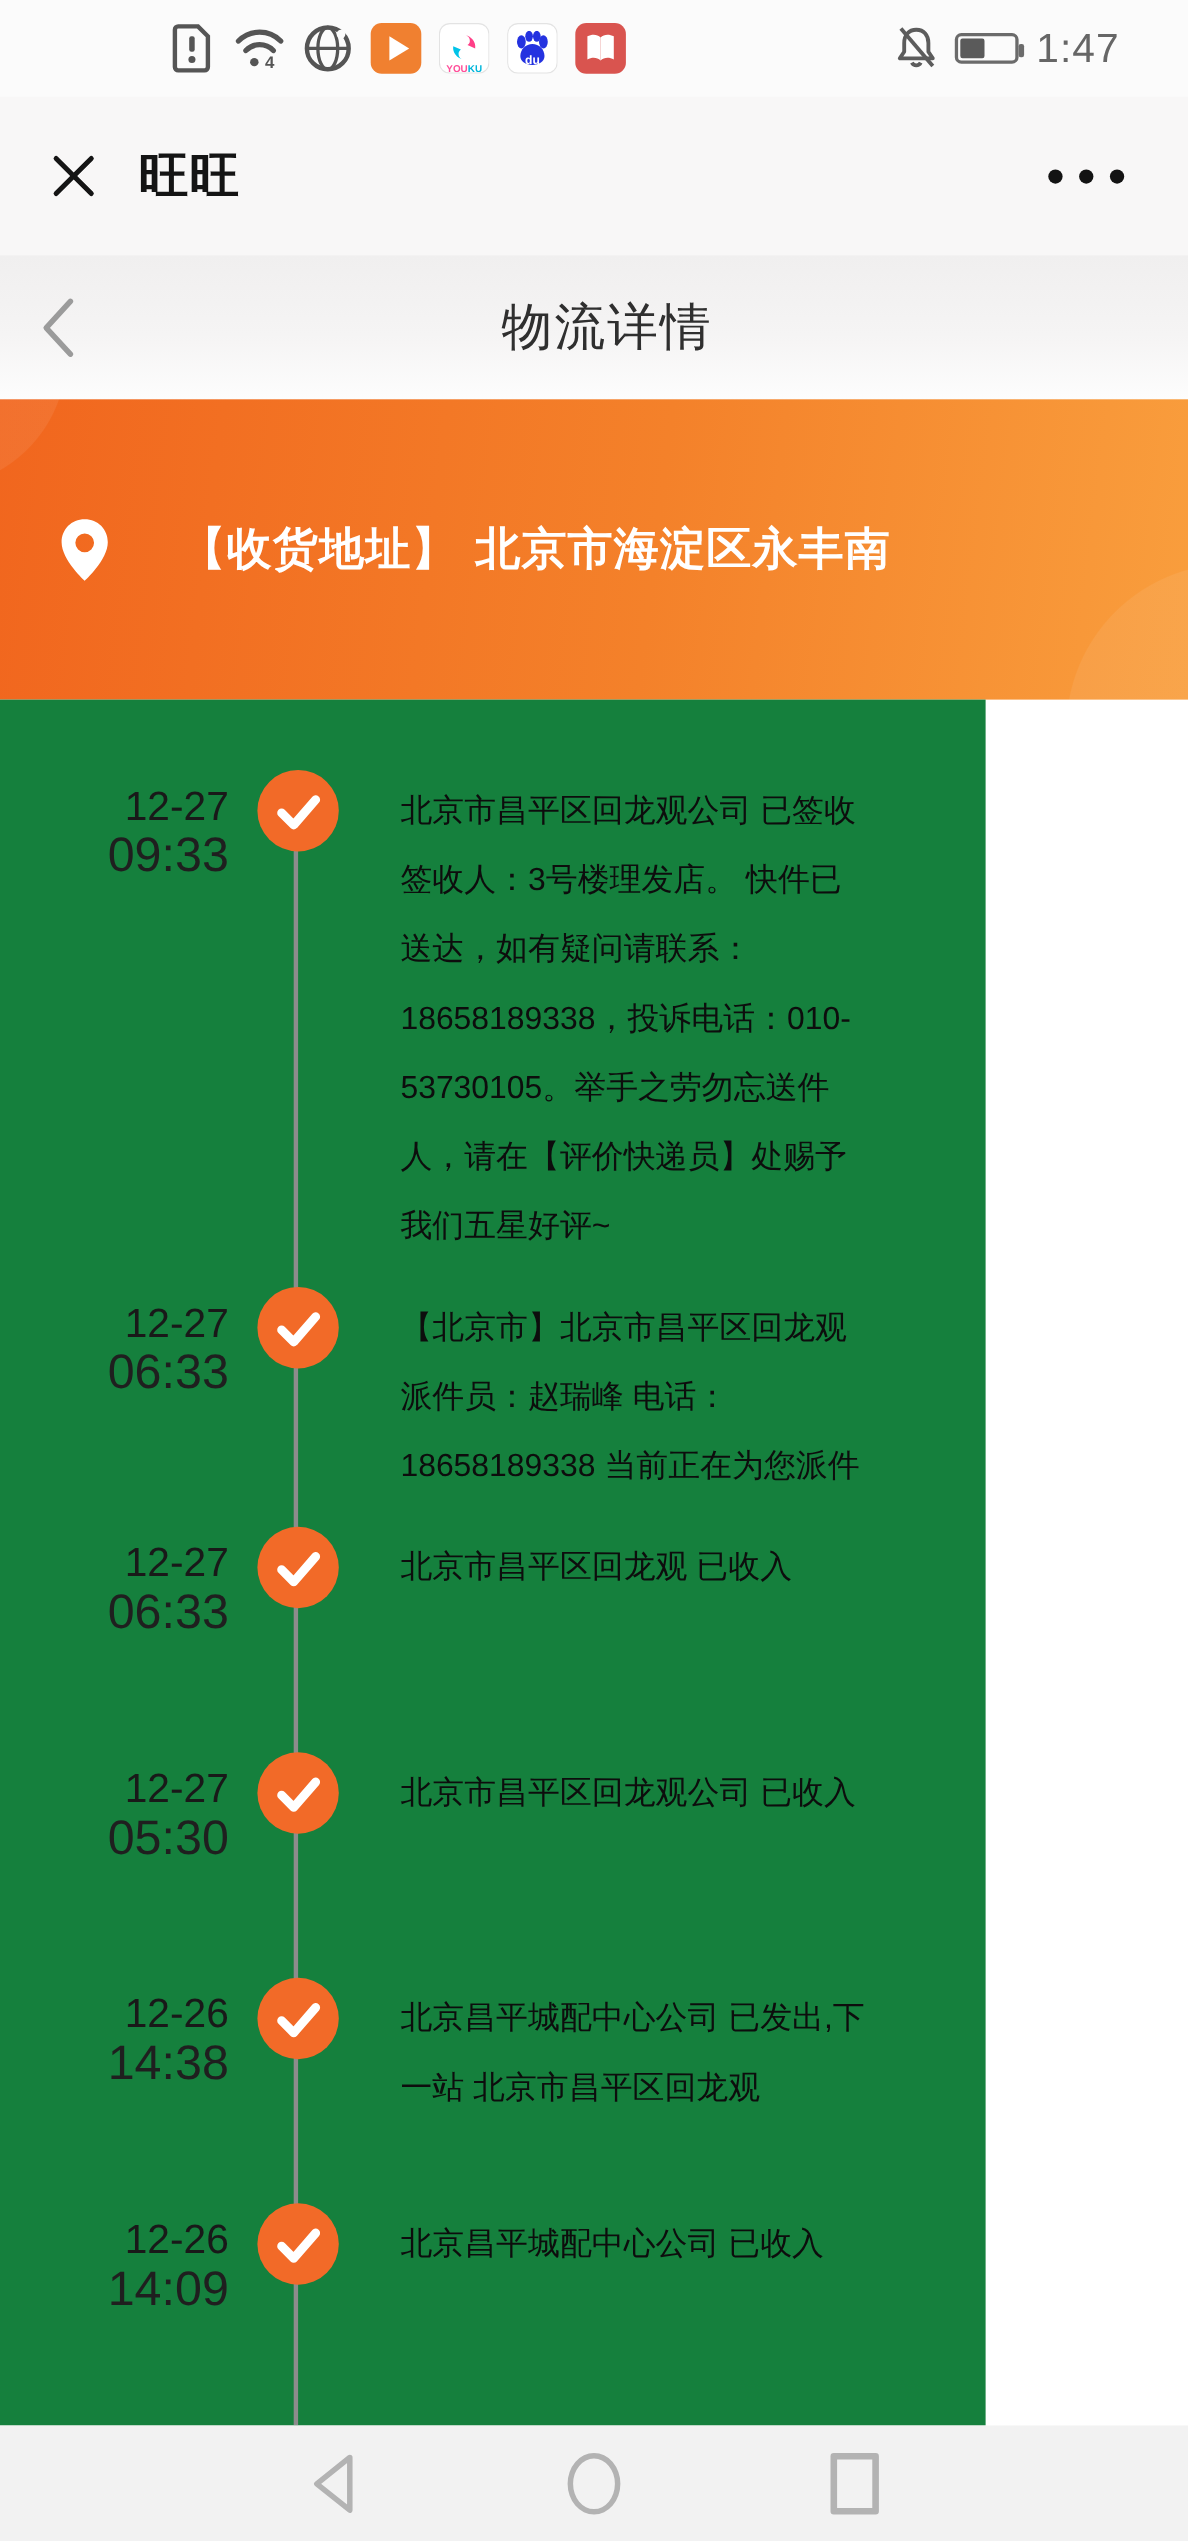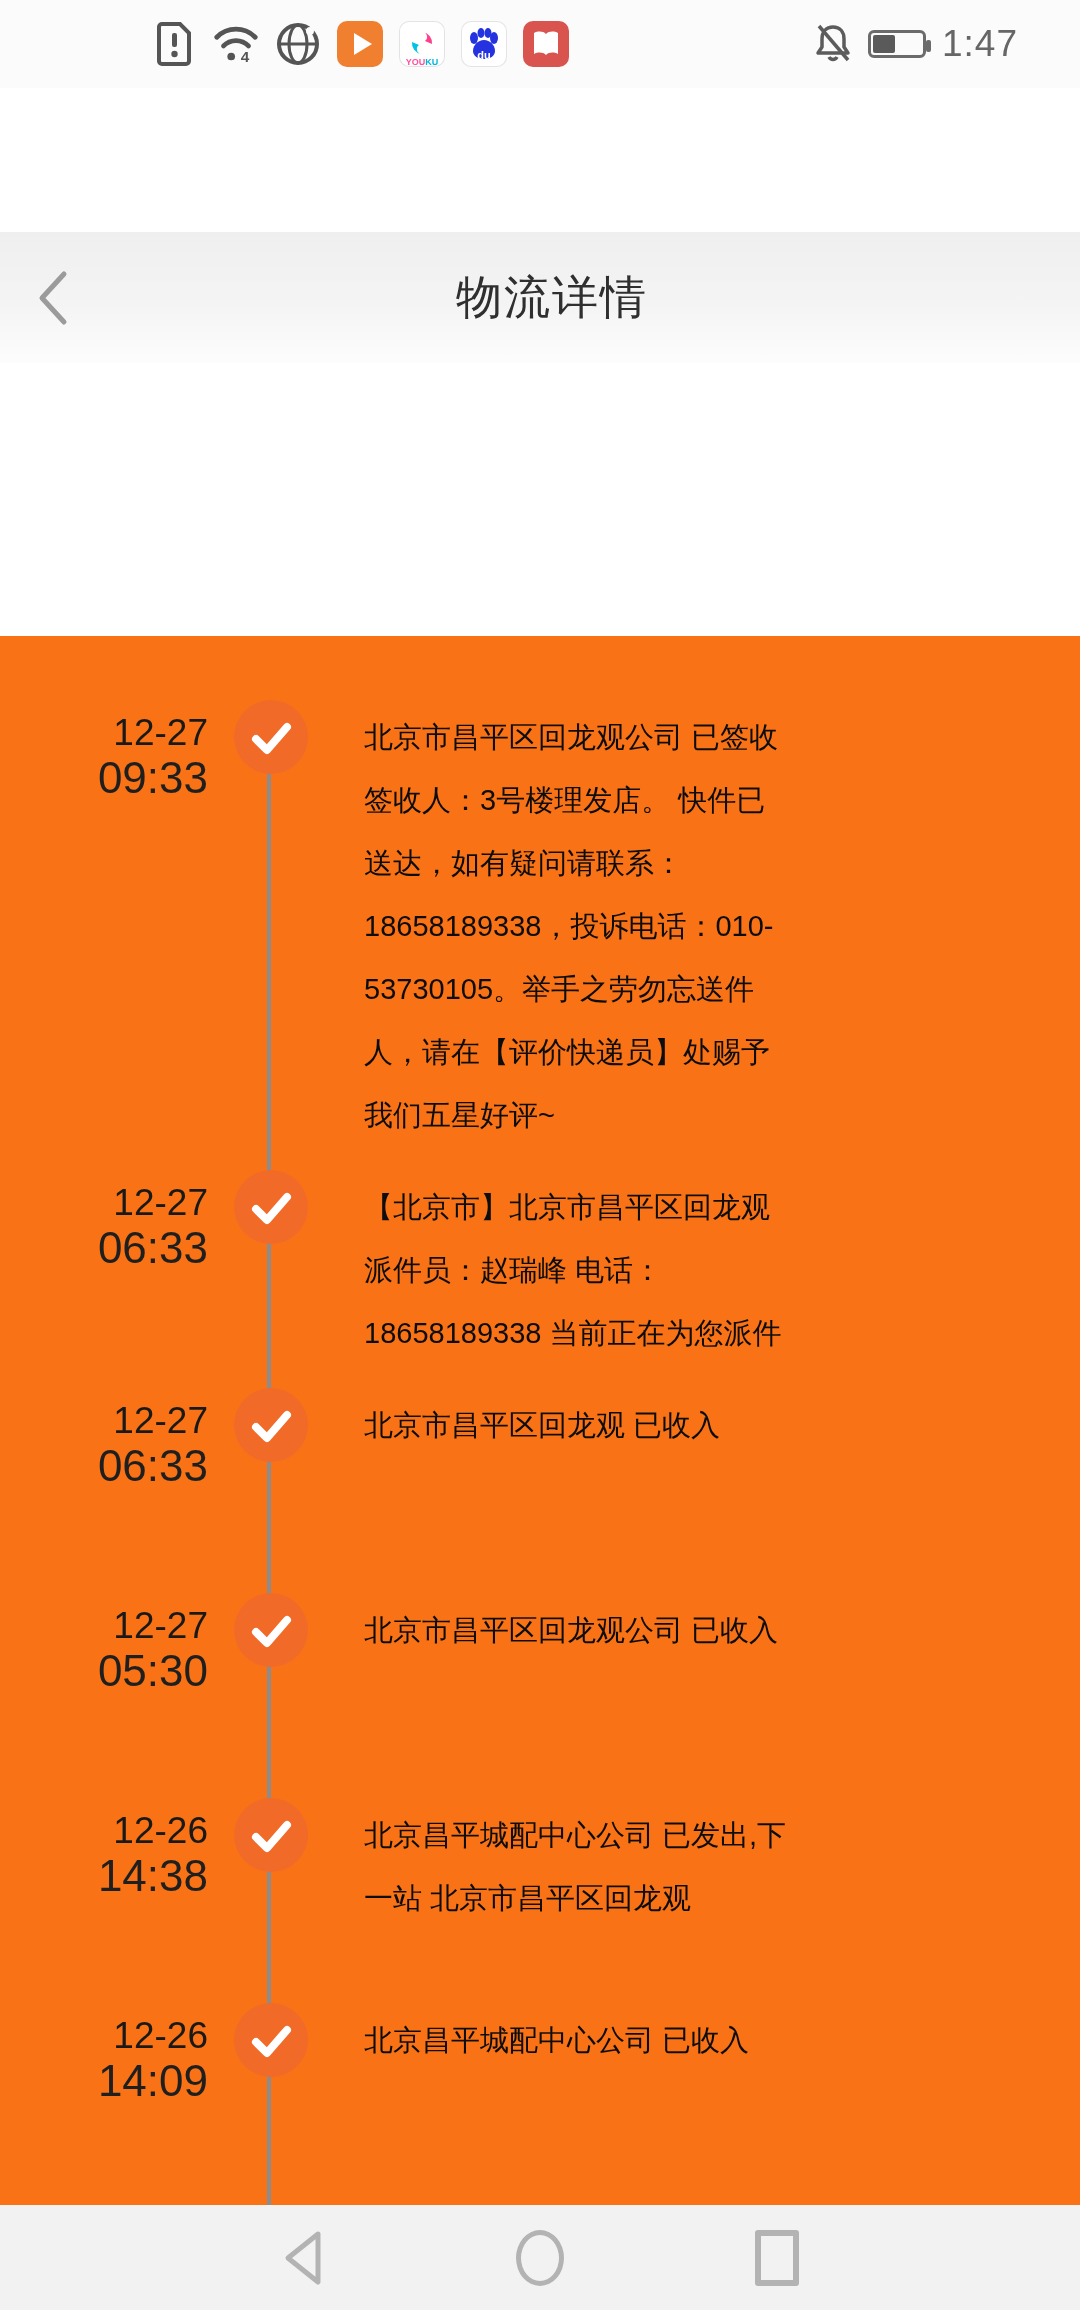--- a/index.html
+++ b/index.html
@@ -53,22 +53,22 @@
     background:
       radial-gradient(circle at -60px -40px, rgba(255,255,255,0.07) 0 120px, rgba(255,255,255,0) 121px),
       radial-gradient(circle at 1120px 300px, rgba(255,255,255,0.07) 0 150px, rgba(255,255,255,0) 151px),
       linear-gradient(97deg,#f1661e 0%,#f4812a 55%,#f99e3d 100%);
     display:flex;align-items:center;box-sizing:border-box;padding:0 40px 0 55px;
   }
   .banner-text{margin-left:65px;font-size:41px;font-weight:600;color:#ffffff;letter-spacing:1px;white-space:nowrap;}
   .banner-text .addr{margin-left:16px;}
   
   .content{
-    position:absolute;top:636px;left:0;width:1080px;height:1569px;
-    background:#f97316;overflow:hidden;
+    position:absolute;top:636px;left:0;width:896px;height:1569px;
+    background:#15803d;overflow:hidden;
   }
   .timeline{position:relative;box-sizing:border-box;padding-top:64px;height:100%;}
   .timeline .rail{position:absolute;left:267px;top:100px;bottom:0;width:4px;background:#8c8c8c;}
   .t-row{display:flex;align-items:flex-start;min-height:205px;position:relative;}
   .t-date{flex:none;width:208px;text-align:right;margin-top:10px;}
   .t-date .d{font-size:37px;line-height:46px;color:#191919;font-weight:500;}
   .t-date .t{font-size:44px;line-height:44px;color:#1f1f1f;}
   .t-dot{
     flex:none;width:74px;height:74px;margin-left:26px;border-radius:50%;
     background:#f26a28;display:flex;align-items:center;justify-content:center;
@@ -163,30 +163,54 @@
           </svg>
       </span>
       <span class="battery">
           <span class="fill"></span>
           <span class="nub"></span>
         </span>
       <span class="sb-time">1:47</span>
     </div>
   </div>
 
+  <div class="app-header">
+    <span style="padding:8px;">
+      <svg width="42" height="42" viewBox="0 0 42 42">
+          <line x1="5" y1="5" x2="37" y2="37" stroke="#151515" stroke-width="4.5" stroke-linecap="round"></line>
+          <line x1="37" y1="5" x2="5" y2="37" stroke="#151515" stroke-width="4.5" stroke-linecap="round"></line>
+        </svg>
+    </span>
+    <span class="app-title">旺旺</span>
+    <span class="menu-dots">
+      <i></i>
+        <i></i>
+        <i></i>
+    </span>
+  </div>
 
   <div class="page-bar">
     <span class="back-btn">
       <svg width="36" height="58" viewBox="0 0 36 58">
           <polyline points="30,5 8,29 30,53" fill="none" stroke="#9b9b9b" stroke-width="5" stroke-linecap="round" stroke-linejoin="round"></polyline>
         </svg>
     </span>
     <span class="page-title">物流详情</span>
   </div>
 
+  <div class="banner">
+    <span>
+      <svg width="44" height="58" viewBox="0 0 44 58">
+          <path d="M22 1 C10 1 1 10 1 22 C1 38 22 57 22 57 C22 57 43 38 43 22 C43 10 34 1 22 1 Z M22 14 a8.5 8.5 0 1 1 0 17 a8.5 8.5 0 1 1 0 -17 Z" fill="#ffffff" fill-rule="evenodd"></path>
+        </svg>
+    </span>
+    <span class="banner-text">
+      <span>【收货地址】</span><span class="addr">北京市海淀区永丰南</span>
+    </span>
+  </div>
 
   <div class="content">
     <div class="timeline">
       <div class="rail"></div>
 
       <div class="t-row">
         <div class="t-date">
           <div class="d">12-27</div>
           <div class="t">09:33</div>
         </div>

